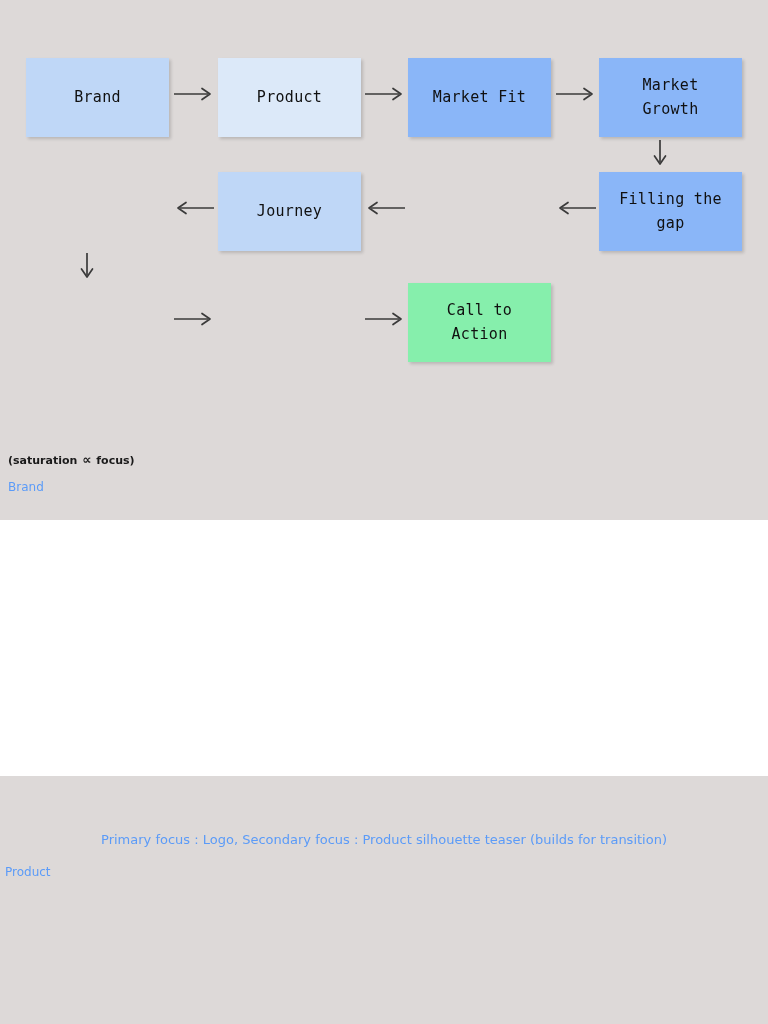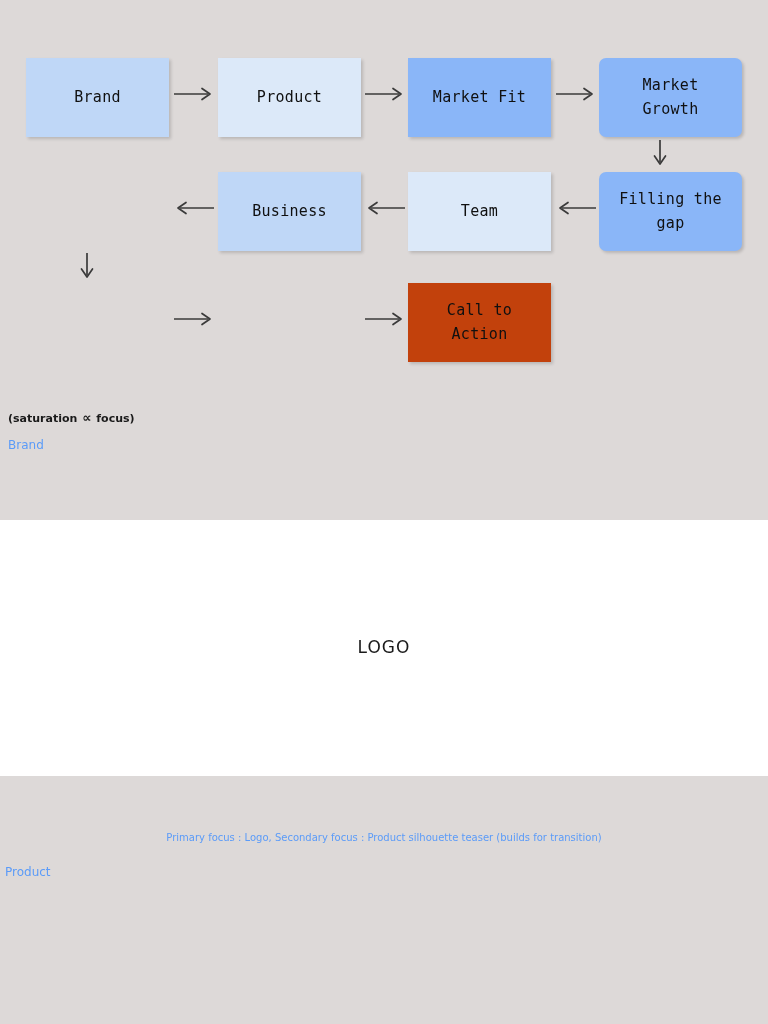--- a/index.html
+++ b/index.html
@@ -50,26 +50,26 @@
     white-space: pre-line;
   }
 
   .r1 { top: 58px; }
   .r2 { top: 172px; }
   .r3 { top: 283px; }
 
   .c1 { left: 26px; }
   .c2 { left: 218px; }
   .c3 { left: 408px; }
-  .c4 { left: 599px; border-radius: 7px; }
+  .c4 { left: 599px; }
 
   .tone-1 { background: #dce9f9; }  
   .tone-2 { background: #bfd7f7; }  
   .tone-3 { background: #8ab6f8; }  
-  .tone-4 { background: #c2410c; }  
+  .tone-4 { background: #86efac; }  
 
   
   .arrow { position: absolute; }
   .arrow svg { display: block; overflow: visible; }
 
   
   .ah-12 { left: 172px; width: 44px; }
   .ah-23 { left: 363px; width: 44px; }
   .ah-34 { left: 554px; width: 44px; }
 
@@ -88,20 +88,21 @@
     top: 410px;
     width: 500px;
   }
   .caption-note {
     font-family: "DejaVu Sans", sans-serif;
     font-size: 11px;
     font-weight: 700;
     color: #1a1a1a;
     line-height: 1.3;
     white-space: nowrap;
+    margin-top: 42px;
   }
   .caption-note .prop-sym {
     font-family: "DejaVu Sans", sans-serif;
     font-weight: 700;
     font-size: 13px;
     padding: 0 1px;
   }
   .caption-link {
     margin-top: 11px;
     font-family: "DejaVu Sans", sans-serif;
@@ -122,21 +123,21 @@
     color: #1a1a1a;
   }
 
   
   .bottom-focus {
     position: absolute;
     left: 0; top: 832px;
     width: 768px;
     text-align: center;
     font-family: "DejaVu Sans", sans-serif;
-    font-size: 10px;
+    font-size: 13px;
     color: #5b9bf8;
   }
   .bottom-link {
     position: absolute;
     left: 5px; top: 865px;
     font-family: "DejaVu Sans", sans-serif;
     font-size: 12px;
     color: #5b9bf8;
   }
 </style>
@@ -148,22 +149,21 @@
   <div class="panel-gray-top"></div>
 
   <div class="flow">
 
     <div class="node r1 c1 tone-2">Brand</div>
     <div class="node r1 c2 tone-1">Product</div>
     <div class="node r1 c3 tone-3">Market Fit</div>
     <div class="node r1 c4 tone-3">Market
 Growth</div>
 
-    <div class="node r2 c2 tone-2">Business</div>
-    <div class="node r2 c3 tone-1">Team</div>
+    <div class="node r2 c2 tone-2">Journey</div>
     <div class="node r2 c4 tone-3">Filling the
 gap</div>
 
     <div class="node r3 c3 tone-4">Call to
 Action</div>
 
     <div class="arrow ah-12 ay-r1">
       <svg width="44" height="18" viewBox="0 0 44 18">
         <path d="M2 9 H36" stroke="#3a3a3a" stroke-width="1.7" fill="none"></path>
         <path d="M30 3.5 L38 9 L30 14.5" stroke="#3a3a3a" stroke-width="1.7" fill="none" stroke-linecap="round" stroke-linejoin="round"></path>
@@ -227,19 +227,18 @@
       </svg>
     </div>
   </div>
 
   <div class="caption-block">
     <div class="caption-note"><span>(saturation </span><span class="prop-sym">∝</span><span> focus)</span></div>
     <div class="caption-link">Brand</div>
   </div>
 
   <div class="panel-white"></div>
-  <div class="logo-text">LOGO</div>
 
   <div class="panel-gray-bottom"></div>
   <div class="bottom-focus">Primary focus : Logo, Secondary focus : Product silhouette teaser (builds for transition)</div>
   <div class="bottom-link">Product</div>
 
 </div>
 
 </body></html>

